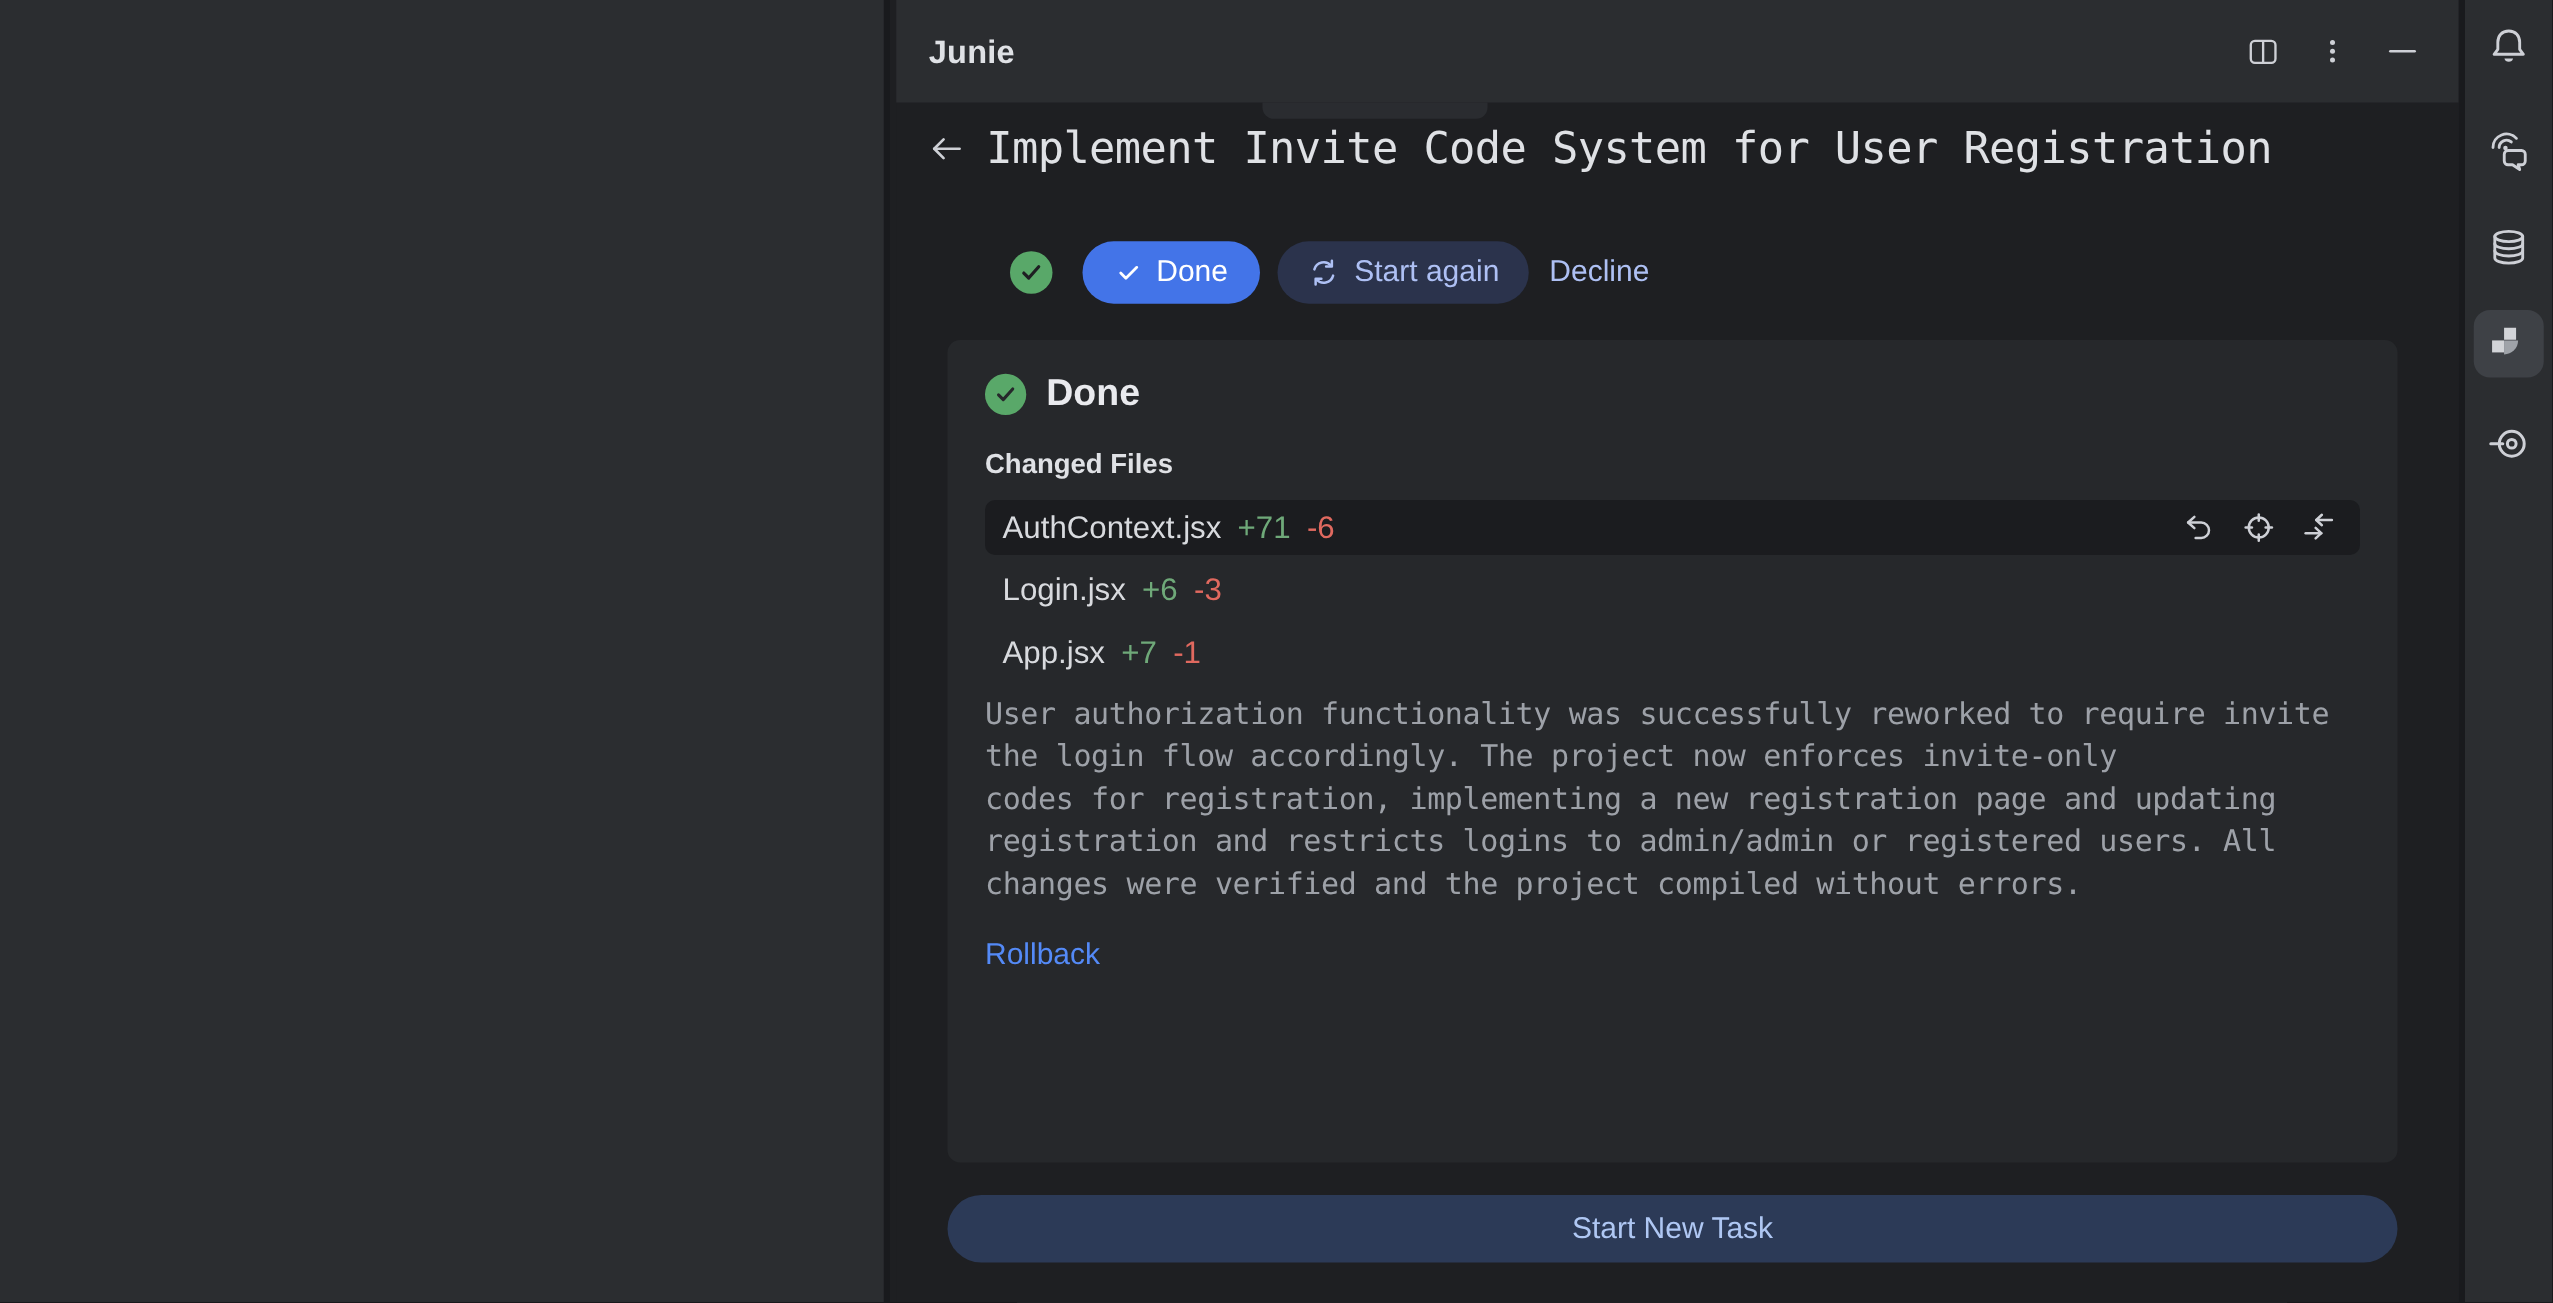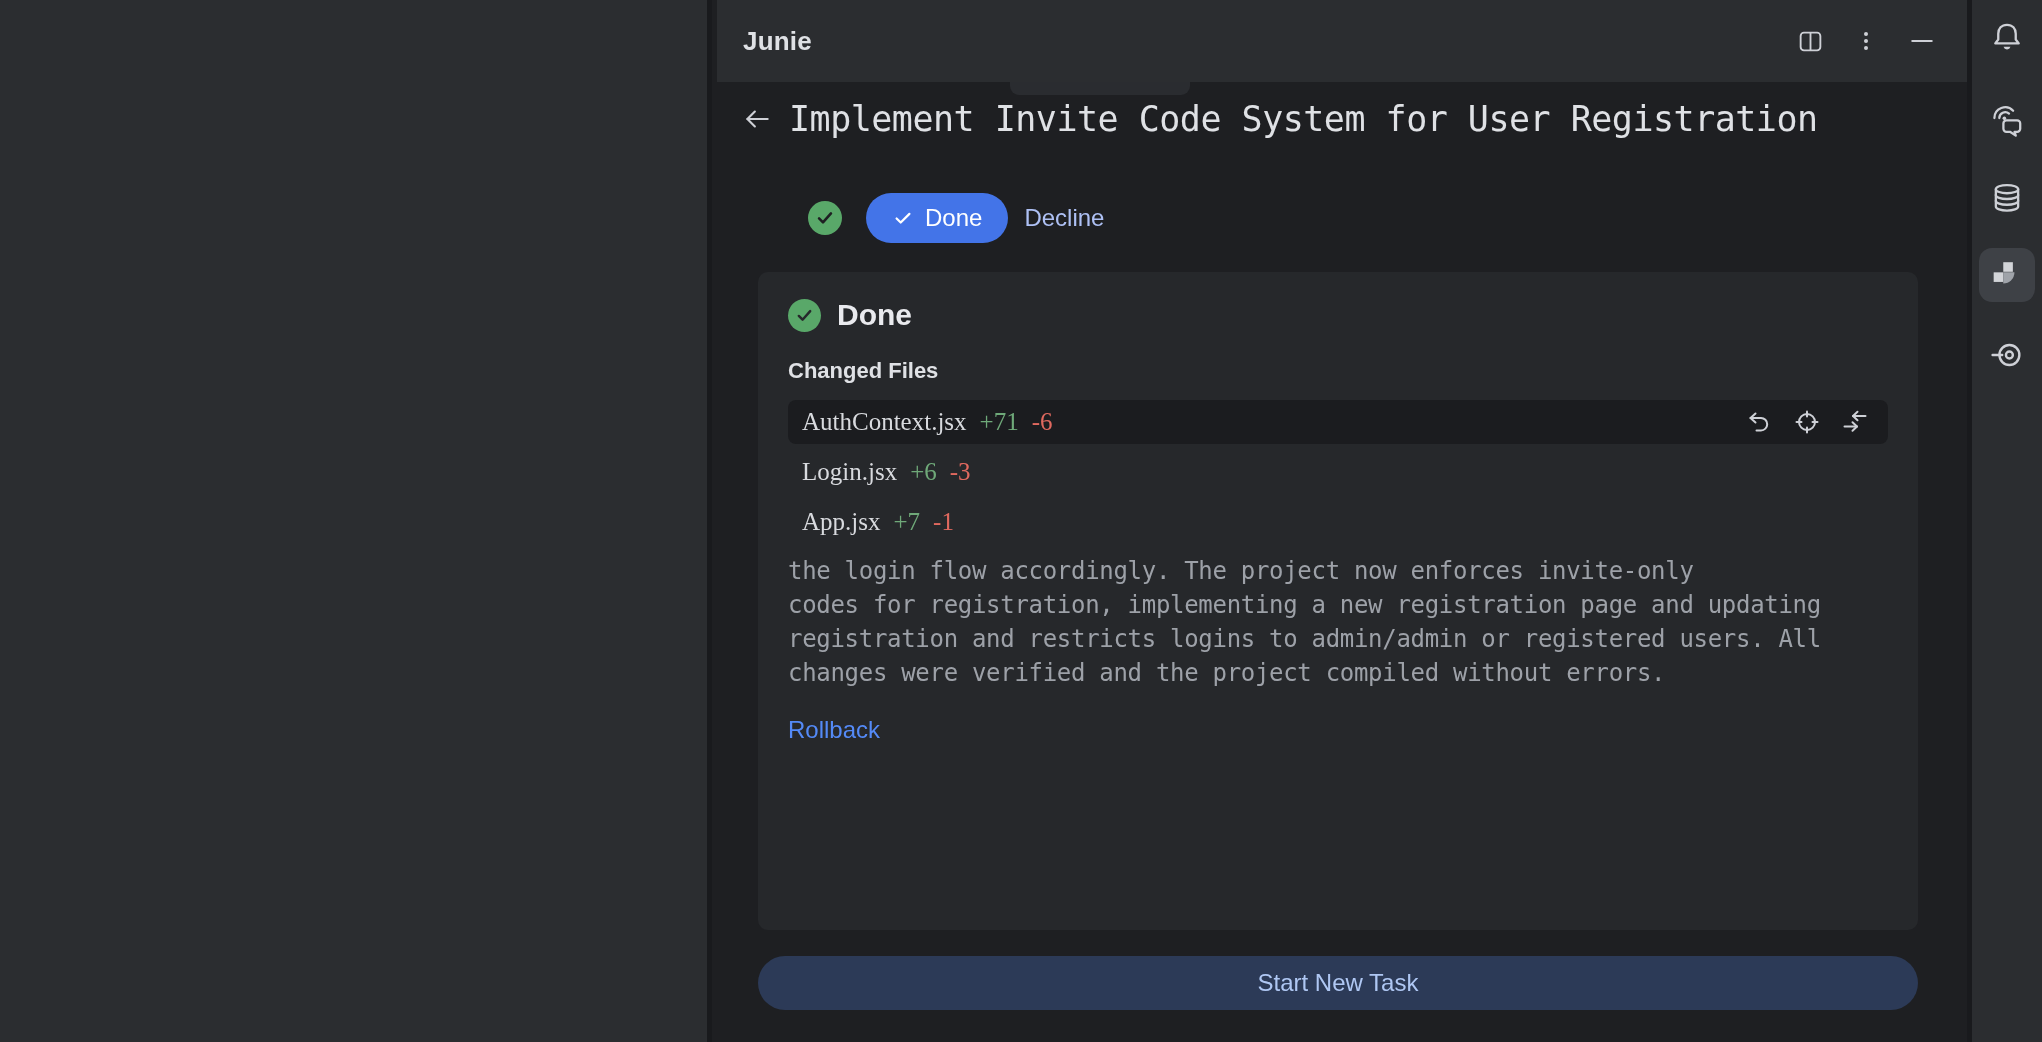--- a/index.html
+++ b/index.html
@@ -54,21 +54,21 @@
   .link{color:var(--link-blue);cursor:pointer;}
   .link-decline{margin-left:16px;font-size:24px;color:var(--periwinkle);cursor:pointer;}
   
   .result-card{position:absolute;left:41px;top:190px;width:1160px;height:658px;background:var(--card-bg);
                border-radius:10px;padding:26px 30px;}
   .card-status{display:flex;align-items:center;gap:16px;margin-bottom:26px;}
   .card-status .status-check{width:33px;height:33px;margin:0;}
   .card-status-label{font-size:30px;font-weight:700;color:var(--text-bright);}
   .section-label{font-size:22px;font-weight:700;color:var(--text);margin-bottom:16px;}
   .file-row{height:44px;display:flex;align-items:center;padding:0 14px;border-radius:8px;
-            font-family:Liberation Serif, serif;font-size:25px;color:#D8DADE;margin-bottom:6px;cursor:pointer;}
+            font-family:Liberation Sans, sans-serif;font-size:25px;color:#D8DADE;margin-bottom:6px;cursor:pointer;}
   .file-row.highlighted{background:var(--row-bg);}
   .added{color:var(--diff-green);margin-left:13px;}
   .removed{color:var(--diff-red);margin-left:13px;}
   .row-icons{margin-left:auto;display:flex;align-items:center;gap:22px;padding-right:6px;color:var(--icon);}
   .row-icons .hicon{width:26px;height:26px;}
   .new-files-head{display:flex;justify-content:space-between;align-items:center;margin-top:14px;margin-bottom:12px;}
   .new-files-head .section-label{margin-bottom:0;}
   .git-link{font-size:22px;}
   .summary{margin-top:10px;font-family:"DejaVu Sans Mono",monospace;font-size:24px;line-height:34px;
            color:var(--text-dim);letter-spacing:-.3px;}
@@ -137,20 +137,29 @@
         <span class="status-check">
           <svg viewBox="0 0 24 24" width="22" height="22" fill="none" stroke="#1E1F22" stroke-width="2.8" stroke-linecap="round" stroke-linejoin="round">
             <path d="M5.5 12.5 l4.3 4.3 L18.5 7"></path>
           </svg>
         </span>
         <button class="pill-btn btn-done">
           <svg viewBox="0 0 24 24" width="22" height="22" fill="none" stroke="#FFFFFF" stroke-width="2.4" stroke-linecap="round" stroke-linejoin="round">
             <path d="M5 12.5 l4.5 4.5 L19 7.5"></path>
           </svg>
           <span>Done</span>
+        </button>
+        <button class="pill-btn btn-start-again">
+          <svg viewBox="0 0 26 26" width="26" height="26" fill="none" stroke="#AEC0F4" stroke-width="2" stroke-linecap="round" stroke-linejoin="round">
+            <path d="M5.5 10.5 a7.7 7.7 0 0 1 13.4 -2.9"></path>
+            <path d="M19.5 3.5 v4.6 h-4.6"></path>
+            <path d="M20.5 15.5 a7.7 7.7 0 0 1 -13.4 2.9"></path>
+            <path d="M6.5 22.5 v-4.6 h4.6"></path>
+          </svg>
+          <span>Start again</span>
         </button>
         <span class="link-decline">Decline</span>
       </div>
 
       <div class="result-card">
 
         <div class="card-status">
           <span class="status-check">
             <svg viewBox="0 0 24 24" width="21" height="21" fill="none" stroke="#26282B" stroke-width="2.8" stroke-linecap="round" stroke-linejoin="round">
               <path d="M5.5 12.5 l4.3 4.3 L18.5 7"></path>
@@ -200,20 +209,21 @@
 
         <div class="file-row">
           <span>App.jsx</span>
           <span class="added">+7</span>
           <span class="removed">-1</span>
         </div>
 
 
 
         <div class="summary">
+          <div>User authorization functionality was successfully reworked to require invite</div>
           <div>the login flow accordingly. The project now enforces invite-only</div>
           <div>codes for registration, implementing a new registration page and updating</div>
           <div>registration and restricts logins to admin/admin or registered users. All</div>
           <div>changes were verified and the project compiled without errors.</div>
         </div>
 
         <div class="rollback link">Rollback</div>
 
       </div>
 

